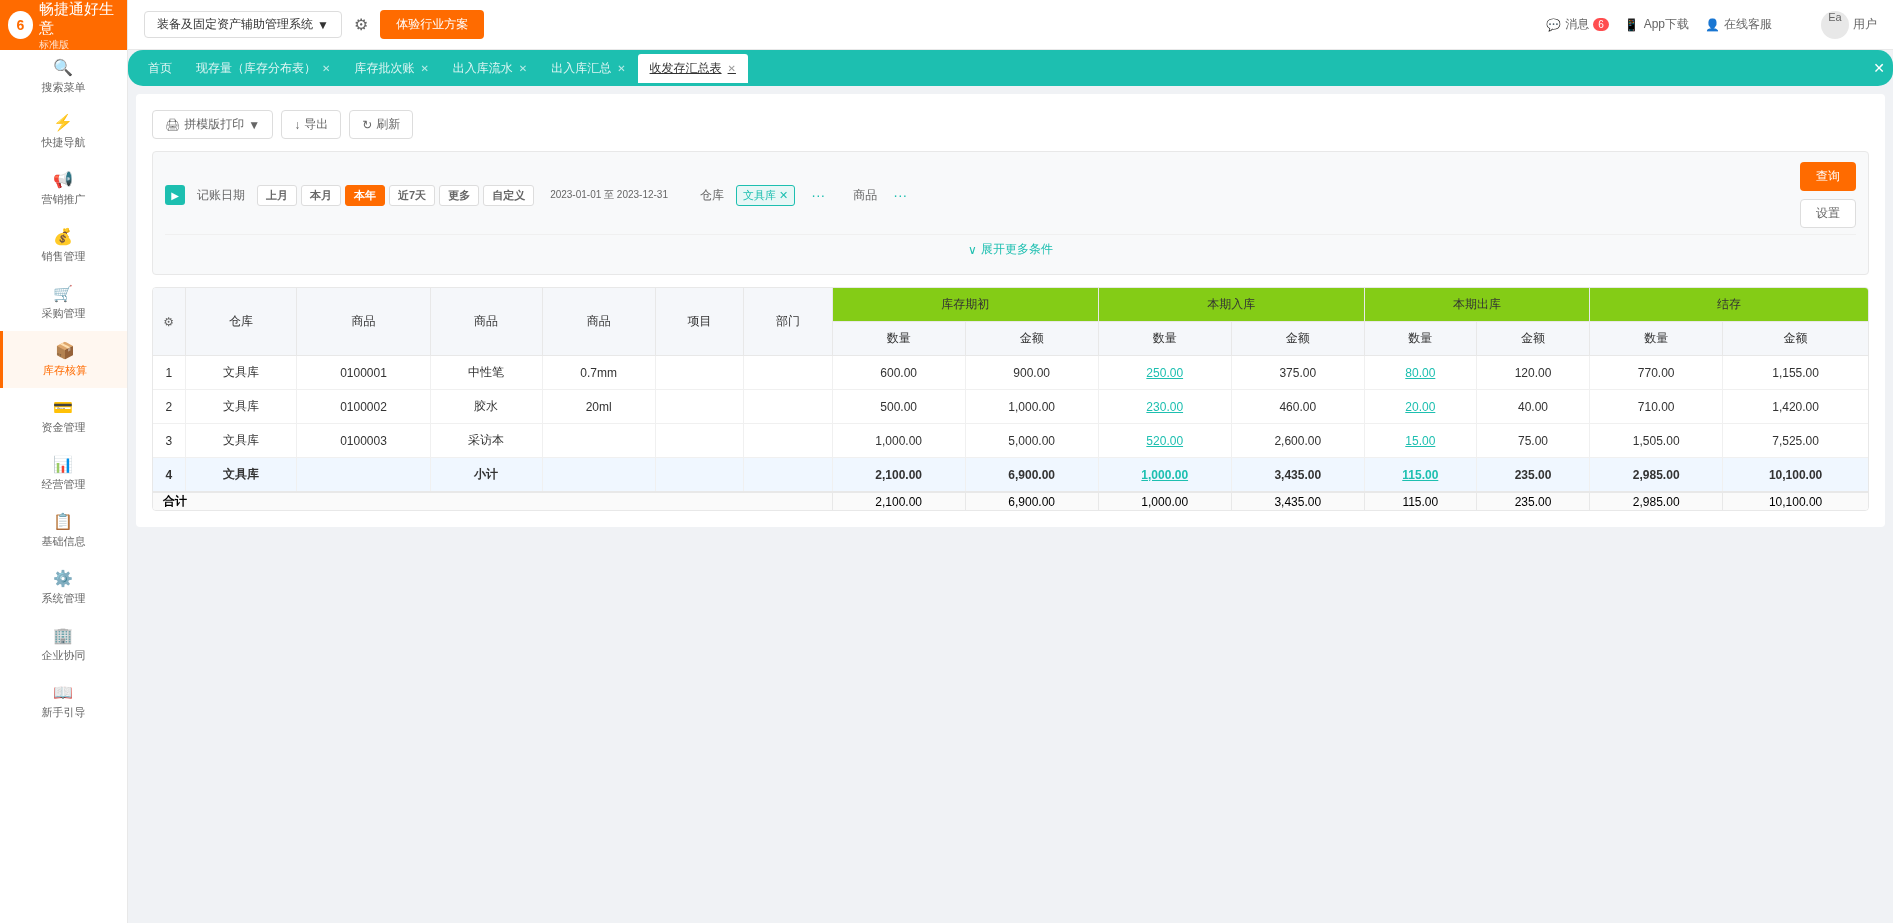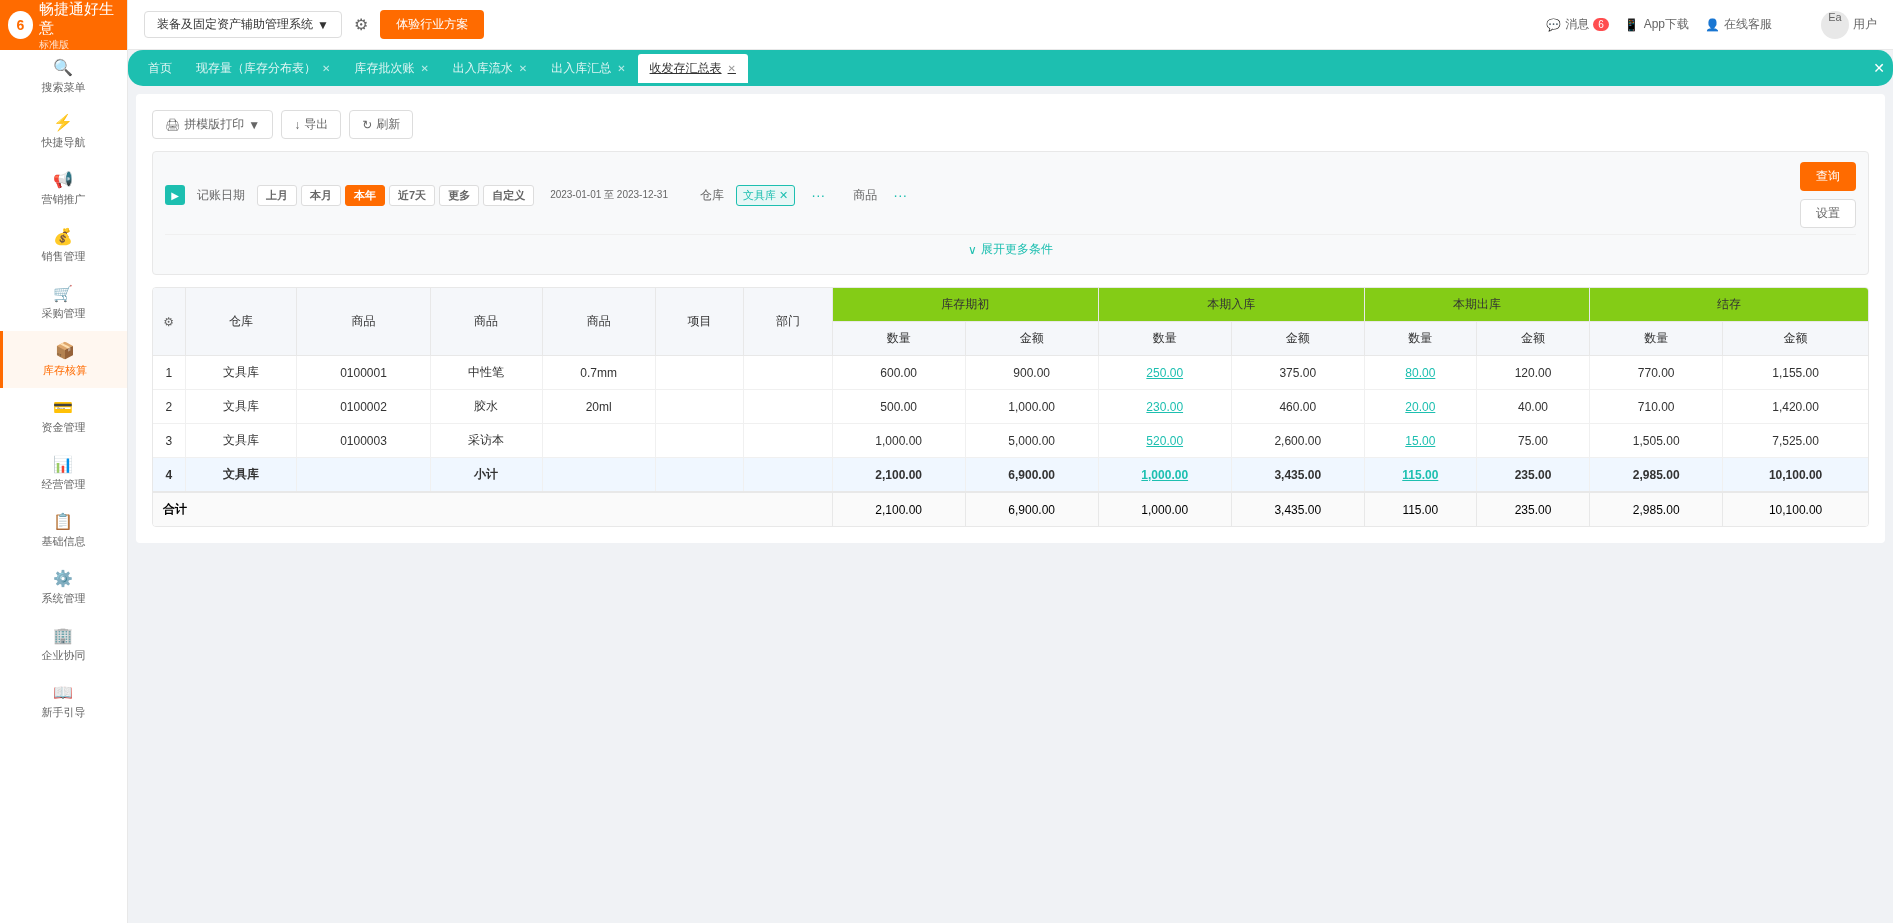--- a/index.html
+++ b/index.html
@@ -66,21 +66,21 @@
     
     .table-container { overflow-x: auto; border: 1px solid #e8e8e8; border-radius: 4px; }
     table { width: 100%; border-collapse: collapse; font-size: 12px; }
     thead tr th { background: #f5f7fa; color: #333; font-weight: 500; padding: 8px 10px; border-bottom: 1px solid #e8e8e8; border-right: 1px solid #e8e8e8; text-align: center; white-space: nowrap; }
     thead tr th:last-child { border-right: none; }
     tbody tr td { padding: 8px 10px; border-bottom: 1px solid #f0f0f0; border-right: 1px solid #f0f0f0; text-align: center; color: #333; }
     tbody tr td:last-child { border-right: none; }
     tbody tr.subtotal { background: #f0f7ff; font-weight: bold; }
     tbody tr.subtotal td { border-bottom: 2px solid #e8e8e8; }
     .link-text { color: #1dbfb0; text-decoration: underline; cursor: pointer; }
-    tfoot tr td { padding: 8px 10px; background: #fafafa; font-weight: 500; border-top: 2px solid #e8e8e8; border-right: 1px solid #e8e8e8; text-align: center; }
+    tfoot tr td { padding: 0 10px; background: #fafafa; font-weight: 500; border-top: 2px solid #e8e8e8; border-right: 1px solid #e8e8e8; text-align: center; }
     tfoot tr td:last-child { border-right: none; }
 
     
     .header-group { background: #84cc16; color: #333; }
     .settings-icon { color: #666; cursor: pointer; }
 
     
     .filter-toggle { background: #1dbfb0; color: #fff; border: none; border-radius: 3px; width: 20px; height: 20px; cursor: pointer; display: flex; align-items: center; justify-content: center; font-size: 10px; flex-shrink: 0; }
   </style>
 </head>

